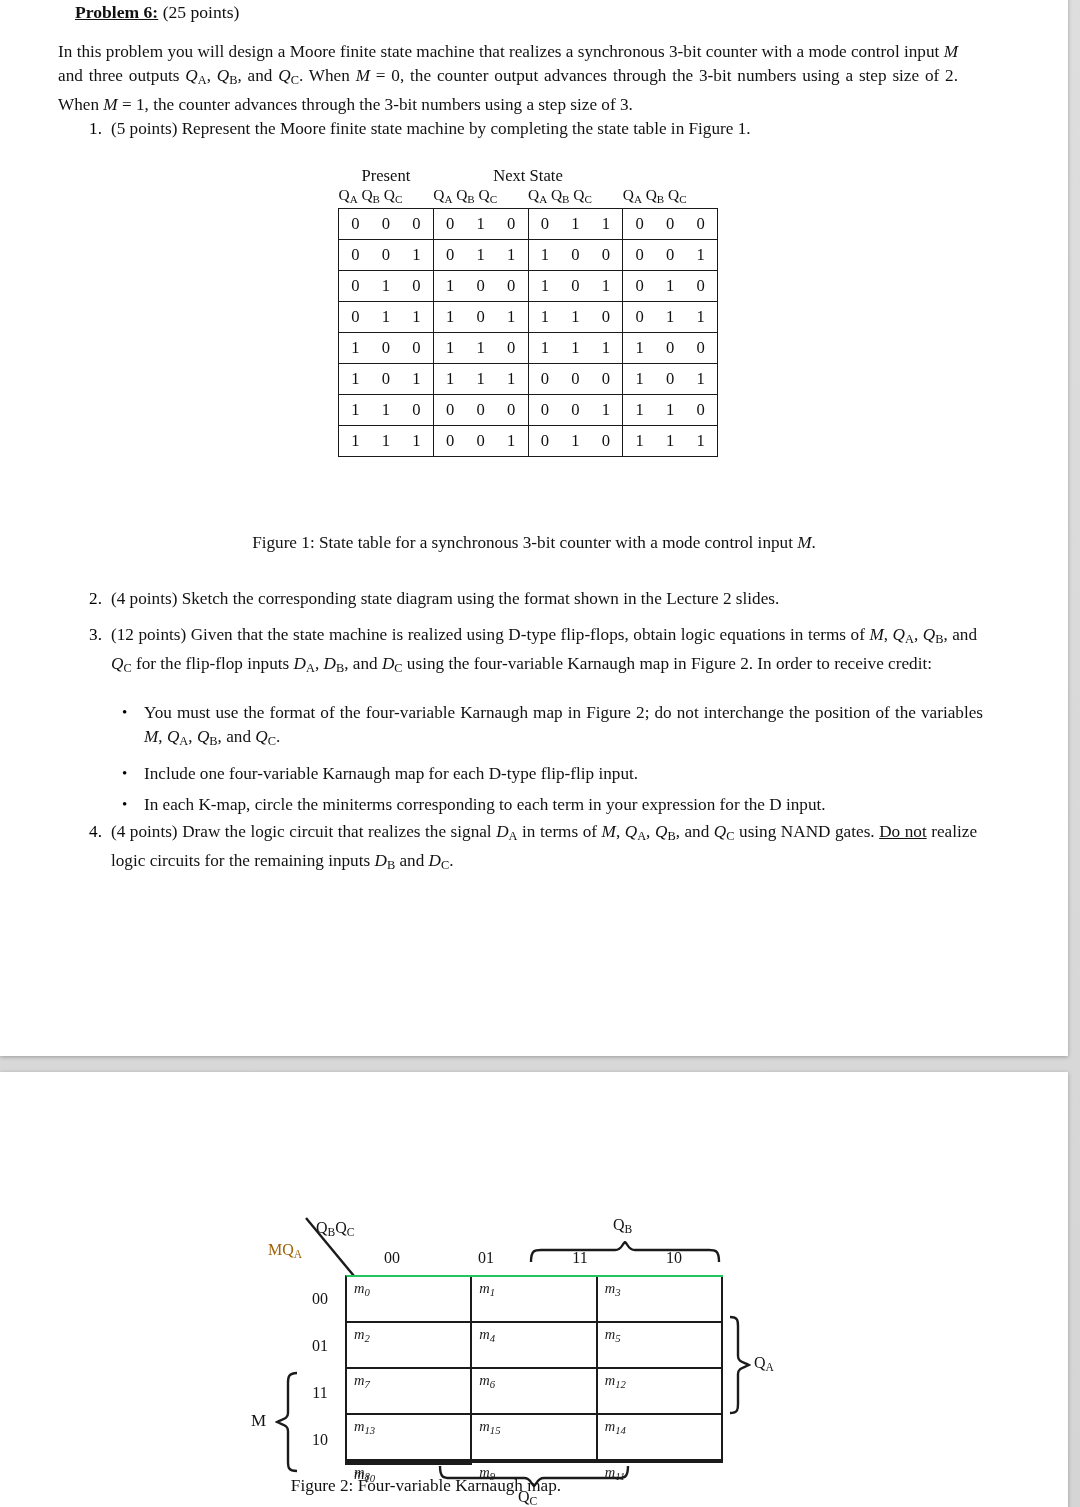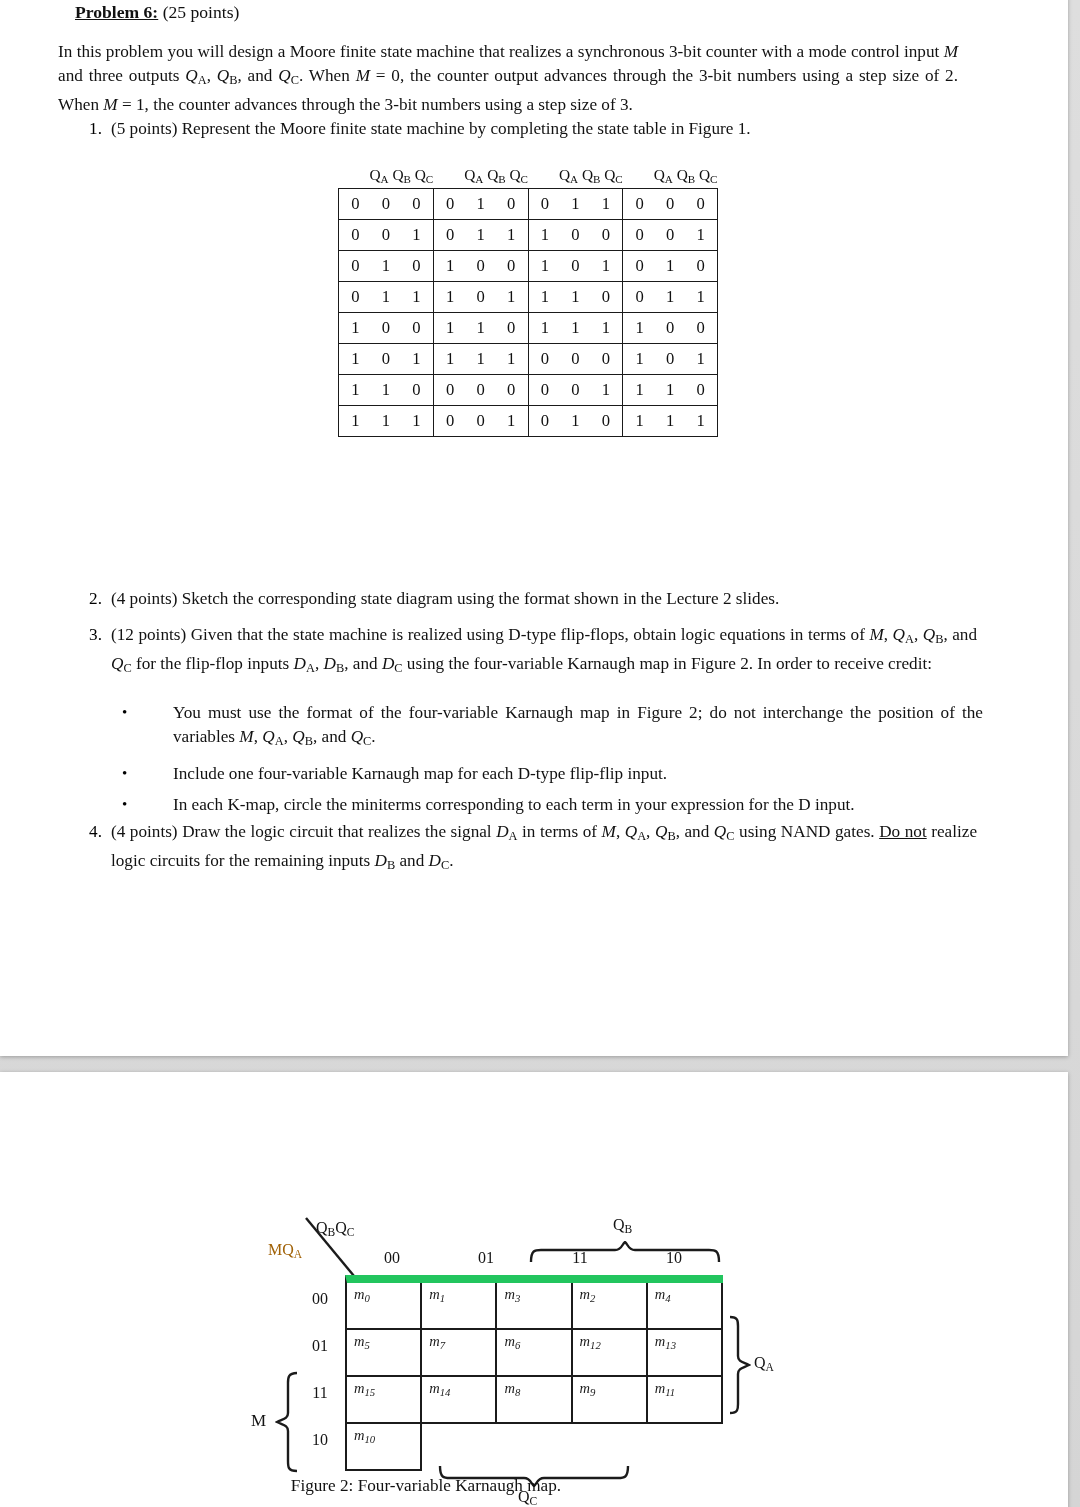--- a/index.html
+++ b/index.html
@@ -96,21 +96,21 @@
     align-items: flex-start;
     margin-bottom: 8px;
   }
   .bullet-item .dot {
     flex: 0 0 22px;
     font-size: 15px;
     line-height: 23.6px;
     text-align: left;
     padding-left: 4px;
   }
-  .bullet-item .btxt { flex: 1; margin-left: 29px; }
+  .bullet-item .btxt { flex: 1; }
 
   
   #figure1-block {
     position: absolute;
     left: 338px; top: 170px;
     width: 380px;
   }
   table.state-table {
     border-collapse: collapse;
     width: 380px;
@@ -124,21 +124,21 @@
     text-align: center;
     font-size: 16.6px;
     font-weight: normal;
     padding-bottom: 1px;
     line-height: 20px;
   }
   .hdr-rule {
     border-bottom: 1.3px solid #1a1a1a;
   }
   .hdr-q {
-    text-align: right;
+    text-align: left;
     font-size: 15.4px;
     padding: 2px 0 4px 0;
     font-weight: normal;
     line-height: 18px;
   }
   .grid-cell {
     border: 1.2px solid #1a1a1a;
     text-align: center;
     height: 30px;
     font-size: 16.6px;
@@ -164,23 +164,23 @@
     position: absolute;
     left: 0; top: 60px;
     width: 1068px;
     height: 330px;
   }
   #kmap-grid {
     position: absolute;
     left: 345px; top: 143px;
     width: 376px; height: 188px;
     display: grid;
-    grid-template-columns: repeat(5, 1fr);
+    grid-template-columns: repeat(3, 1fr);
     grid-template-rows: repeat(4, 1fr);
-    border-top: 8px solid #22c55e;
+    border-top: 2px solid #22c55e;
     border-left: 2px solid #1b1b1b;
   }
   .kcell {
     border-right: 2px solid #1b1b1b;
     border-bottom: 2px solid #1b1b1b;
     position: relative;
   }
   .kcell .mlabel {
     position: absolute;
     left: 7px; top: 3px;
@@ -270,20 +270,29 @@
     <div class="numbered-item" id="item-1">
       <div class="num">1.</div>
       <div class="itxt body-text">
         (5 points) Represent the Moore finite state machine by completing the state table in Figure 1.
       </div>
     </div>
 
     <div id="figure1-block">
       <table class="state-table">
         <thead>
+          <tr>
+            <th class="hdr-group">
+              <span>Present</span>
+            </th>
+            <th class="hdr-group" colspan="2">
+              <span>Next State</span>
+            </th>
+            <th class="hdr-group">&nbsp;</th>
+          </tr>
           <tr>
             <th class="hdr-q">
               Q<span class="sub">A</span>&nbsp;Q<span class="sub">B</span>&nbsp;Q<span class="sub">C</span>
             </th>
             <th class="hdr-q">
               Q<span class="sub">A</span>&nbsp;Q<span class="sub">B</span>&nbsp;Q<span class="sub">C</span>
             </th>
             <th class="hdr-q">
               Q<span class="sub">A</span>&nbsp;Q<span class="sub">B</span>&nbsp;Q<span class="sub">C</span>
             </th>
@@ -338,20 +347,23 @@
               <tr>
                 <td class="grid-cell"><span class="bits">1 1 1</span></td>
                 <td class="grid-cell"><span class="bits">0 0 1</span></td>
                 <td class="grid-cell"><span class="bits">0 1 0</span></td>
                 <td class="grid-cell"><span class="bits">1 1 1</span></td>
               </tr>
             </tbody>
       </table>
     </div>
 
+    <div id="figure1-caption">
+      Figure 1: State table for a synchronous 3-bit counter with a mode control input <span class="mathit">M</span>.
+    </div>
 
     <div class="numbered-item" id="item-2">
       <div class="num">2.</div>
       <div class="itxt body-text">
         (4 points) Sketch the corresponding state diagram using the format shown in the Lecture 2 slides.
       </div>
     </div>
 
     <div class="numbered-item" id="item-3">
       <div class="num">3.</div>

